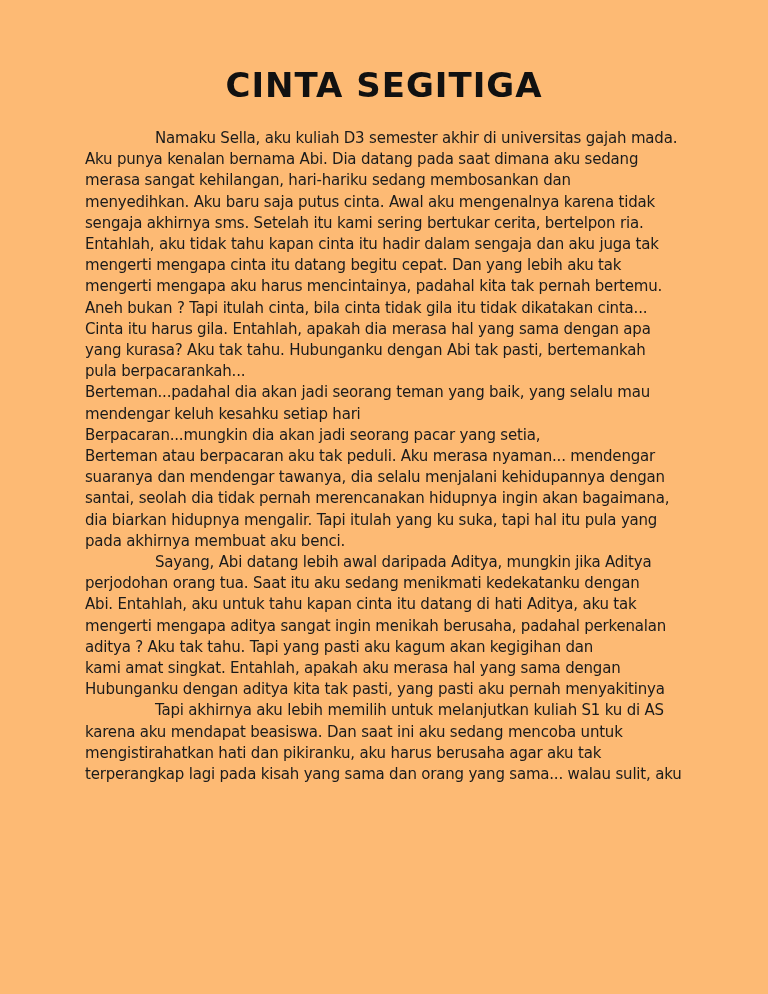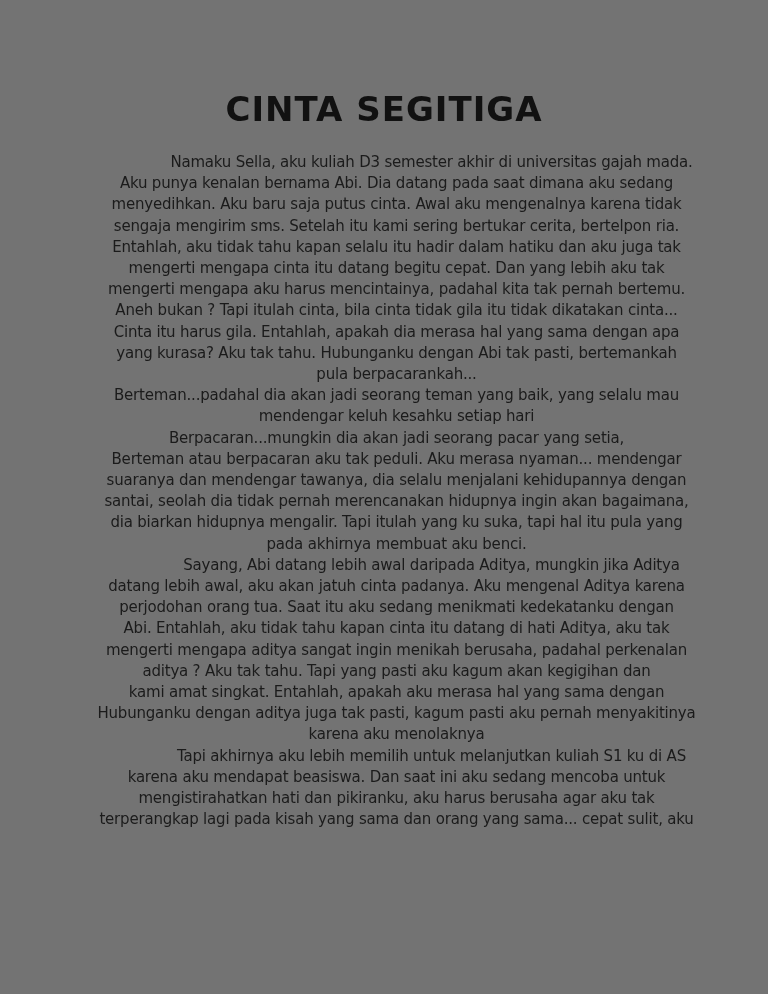--- a/index.html
+++ b/index.html
@@ -10,23 +10,23 @@
   body {
     width: 768px;
     height: 994px;
     overflow: hidden;
     font-family: "DejaVu Sans", sans-serif;
     color: #1b1b1b;
   }
   .page {
     width: 768px;
     height: 994px;
-    background: #737373;
+    background: #fdba74;
     box-sizing: border-box;
-    padding-top: 88px;
+    padding-top: 64px;
   }
   .doc-title {
     text-align: center;
     font-size: 34px;
     font-weight: 600;
     letter-spacing: 1px;
     line-height: 42px;
     color: #111111;
     white-space: nowrap;
   }
@@ -34,58 +34,56 @@
     margin-top: 22px;
     padding-left: 85px;
     padding-right: 60px;
   }
   .line {
     font-size: 15px;
     letter-spacing: -0.2px;
     line-height: 21.2px;
     white-space: nowrap;
     color: #1b1b1b;
-    text-align: center;
   }
   .line.indent {
     text-indent: 70px;
   }
 </style>
 </head>
 <body>
 
 <div class="page">
   <div class="doc-title">CINTA SEGITIGA</div>
   <div class="doc-body">
     <div class="line indent">Namaku Sella, aku kuliah D3 semester akhir di universitas gajah mada.</div>
     <div class="line">Aku punya kenalan bernama Abi. Dia datang pada saat dimana aku sedang</div>
+    <div class="line">merasa sangat kehilangan, hari-hariku sedang membosankan dan</div>
     <div class="line">menyedihkan. Aku baru saja putus cinta. Awal aku mengenalnya karena tidak</div>
-    <div class="line">sengaja mengirim sms. Setelah itu kami sering bertukar cerita, bertelpon ria.</div>
-    <div class="line">Entahlah, aku tidak tahu kapan selalu itu hadir dalam hatiku dan aku juga tak</div>
+    <div class="line">sengaja akhirnya sms. Setelah itu kami sering bertukar cerita, bertelpon ria.</div>
+    <div class="line">Entahlah, aku tidak tahu kapan cinta itu hadir dalam sengaja dan aku juga tak</div>
     <div class="line">mengerti mengapa cinta itu datang begitu cepat. Dan yang lebih aku tak</div>
     <div class="line">mengerti mengapa aku harus mencintainya, padahal kita tak pernah bertemu.</div>
     <div class="line">Aneh bukan ? Tapi itulah cinta, bila cinta tidak gila itu tidak dikatakan cinta...</div>
     <div class="line">Cinta itu harus gila. Entahlah, apakah dia merasa hal yang sama dengan apa</div>
     <div class="line">yang kurasa? Aku tak tahu. Hubunganku dengan Abi tak pasti, bertemankah</div>
     <div class="line">pula berpacarankah...</div>
     <div class="line">Berteman...padahal dia akan jadi seorang teman yang baik, yang selalu mau</div>
     <div class="line">mendengar keluh kesahku setiap hari</div>
     <div class="line">Berpacaran...mungkin dia akan jadi seorang pacar yang setia,</div>
     <div class="line">Berteman atau berpacaran aku tak peduli. Aku merasa nyaman... mendengar</div>
     <div class="line">suaranya dan mendengar tawanya, dia selalu menjalani kehidupannya dengan</div>
     <div class="line">santai, seolah dia tidak pernah merencanakan hidupnya ingin akan bagaimana,</div>
     <div class="line">dia biarkan hidupnya mengalir. Tapi itulah yang ku suka, tapi hal itu pula yang</div>
     <div class="line">pada akhirnya membuat aku benci.</div>
     <div class="line indent">Sayang, Abi datang lebih awal daripada Aditya, mungkin jika Aditya</div>
-    <div class="line">datang lebih awal, aku akan jatuh cinta padanya. Aku mengenal Aditya karena</div>
     <div class="line">perjodohan orang tua. Saat itu aku sedang menikmati kedekatanku dengan</div>
-    <div class="line">Abi. Entahlah, aku tidak tahu kapan cinta itu datang di hati Aditya, aku tak</div>
+    <div class="line">Abi. Entahlah, aku untuk tahu kapan cinta itu datang di hati Aditya, aku tak</div>
     <div class="line">mengerti mengapa aditya sangat ingin menikah berusaha, padahal perkenalan</div>
     <div class="line">aditya ? Aku tak tahu. Tapi yang pasti aku kagum akan kegigihan dan</div>
     <div class="line">kami amat singkat. Entahlah, apakah aku merasa hal yang sama dengan</div>
-    <div class="line">Hubunganku dengan aditya juga tak pasti, kagum pasti aku pernah menyakitinya</div>
-    <div class="line">karena aku menolaknya</div>
+    <div class="line">Hubunganku dengan aditya kita tak pasti, yang pasti aku pernah menyakitinya</div>
     <div class="line indent">Tapi akhirnya aku lebih memilih untuk melanjutkan kuliah S1 ku di AS</div>
     <div class="line">karena aku mendapat beasiswa. Dan saat ini aku sedang mencoba untuk</div>
     <div class="line">mengistirahatkan hati dan pikiranku, aku harus berusaha agar aku tak</div>
-    <div class="line">terperangkap lagi pada kisah yang sama dan orang yang sama... cepat sulit, aku</div>
+    <div class="line">terperangkap lagi pada kisah yang sama dan orang yang sama... walau sulit, aku</div>
   </div>
 </div>
 
 </body></html>

